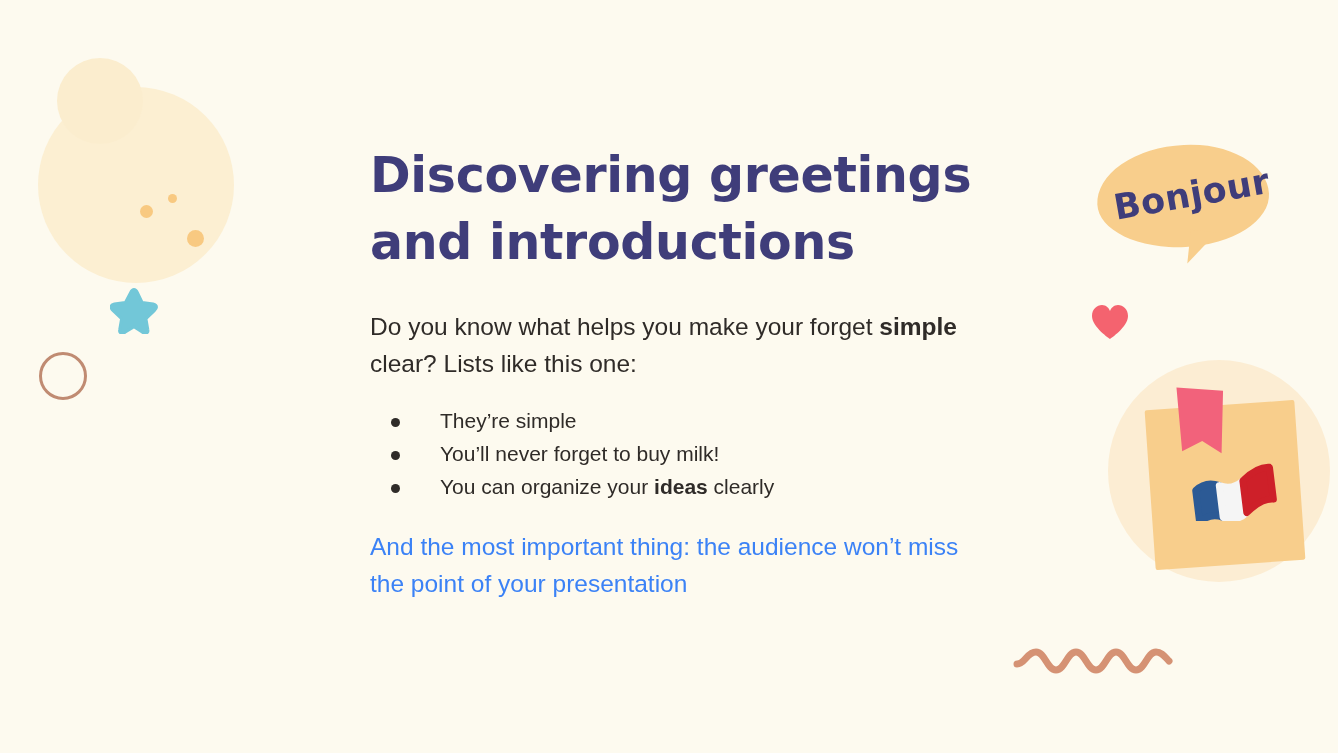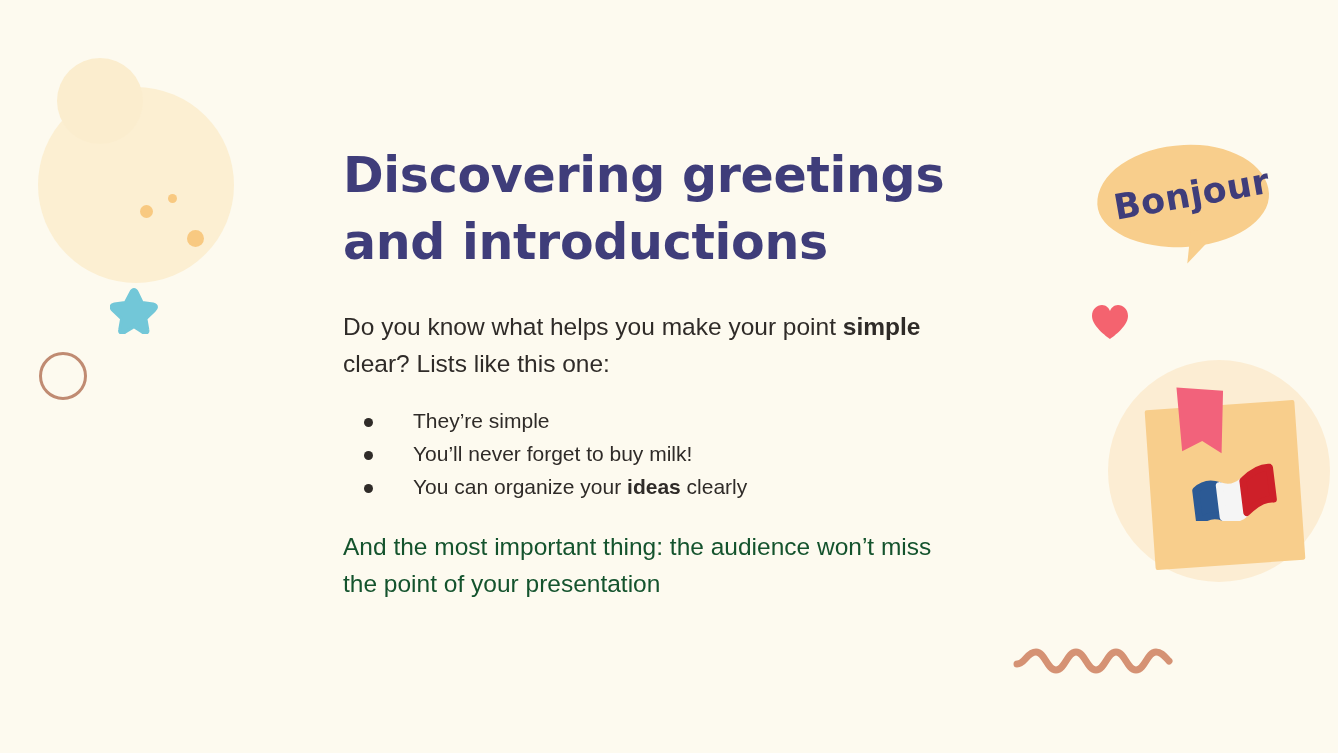--- a/index.html
+++ b/index.html
@@ -163,21 +163,21 @@
     position: absolute;
     left: 1012px;
     top: 644px;
     width: 162px;
     height: 34px;
   }
 
   
   .content {
     position: absolute;
-    left: 343px;
+    left: 370px;
     top: 143px;
     width: 620px;
   }
   .slide-title {
     margin: 0;
     font-family: "DejaVu Sans", sans-serif;
     font-size: 49px;
     line-height: 1.36;
     font-weight: bold;
     color: #3F3D7A;
@@ -215,21 +215,21 @@
     border-radius: 50%;
     background: #2F2B28;
   }
   .bullet-list li b { font-weight: bold; }
 
   .closing-para {
     margin: 0;
     padding-top: 24px;
     font-size: 24.5px;
     line-height: 1.52;
-    color: #14532d;
+    color: #3b82f6;
   }
 </style>
 </head>
 <body>
 
 <div class="slide">
 
   <div class="deco-blob-large"></div>
   <div class="deco-blob-small"></div>
   <div class="deco-dot d1"></div>
@@ -286,21 +286,21 @@
       <path d="M5 20 C13 20 15 8 24 8 C33 8 35 26 44 26 C53 26 55 8 64 8
                C73 8 75 26 84 26 C93 26 95 8 104 8 C113 8 115 26 124 26
                C133 26 135 8 144 8 C150 8 153 13 157 17" fill="none" stroke="#D59274" stroke-width="7" stroke-linecap="round"></path>
     </svg>
   </div>
 
   <div class="content">
 
     <h1 class="slide-title">Discovering greetings and introductions</h1>
 
-    <p class="lead-para"><span>Do you know what helps you make your point </span><b>simple</b><span> clear? Lists like this one:</span></p>
+    <p class="lead-para"><span>Do you know what helps you make your forget </span><b>simple</b><span> clear? Lists like this one:</span></p>
 
     <ul class="bullet-list">
       <li>
         <span class="bullet-dot"></span><span>They’re simple</span>
       </li>
       <li>
         <span class="bullet-dot"></span><span>You’ll never forget to buy milk!</span>
       </li>
       <li>
         <span class="bullet-dot"></span><span>You can organize your </span><b>ideas</b><span> clearly</span>

